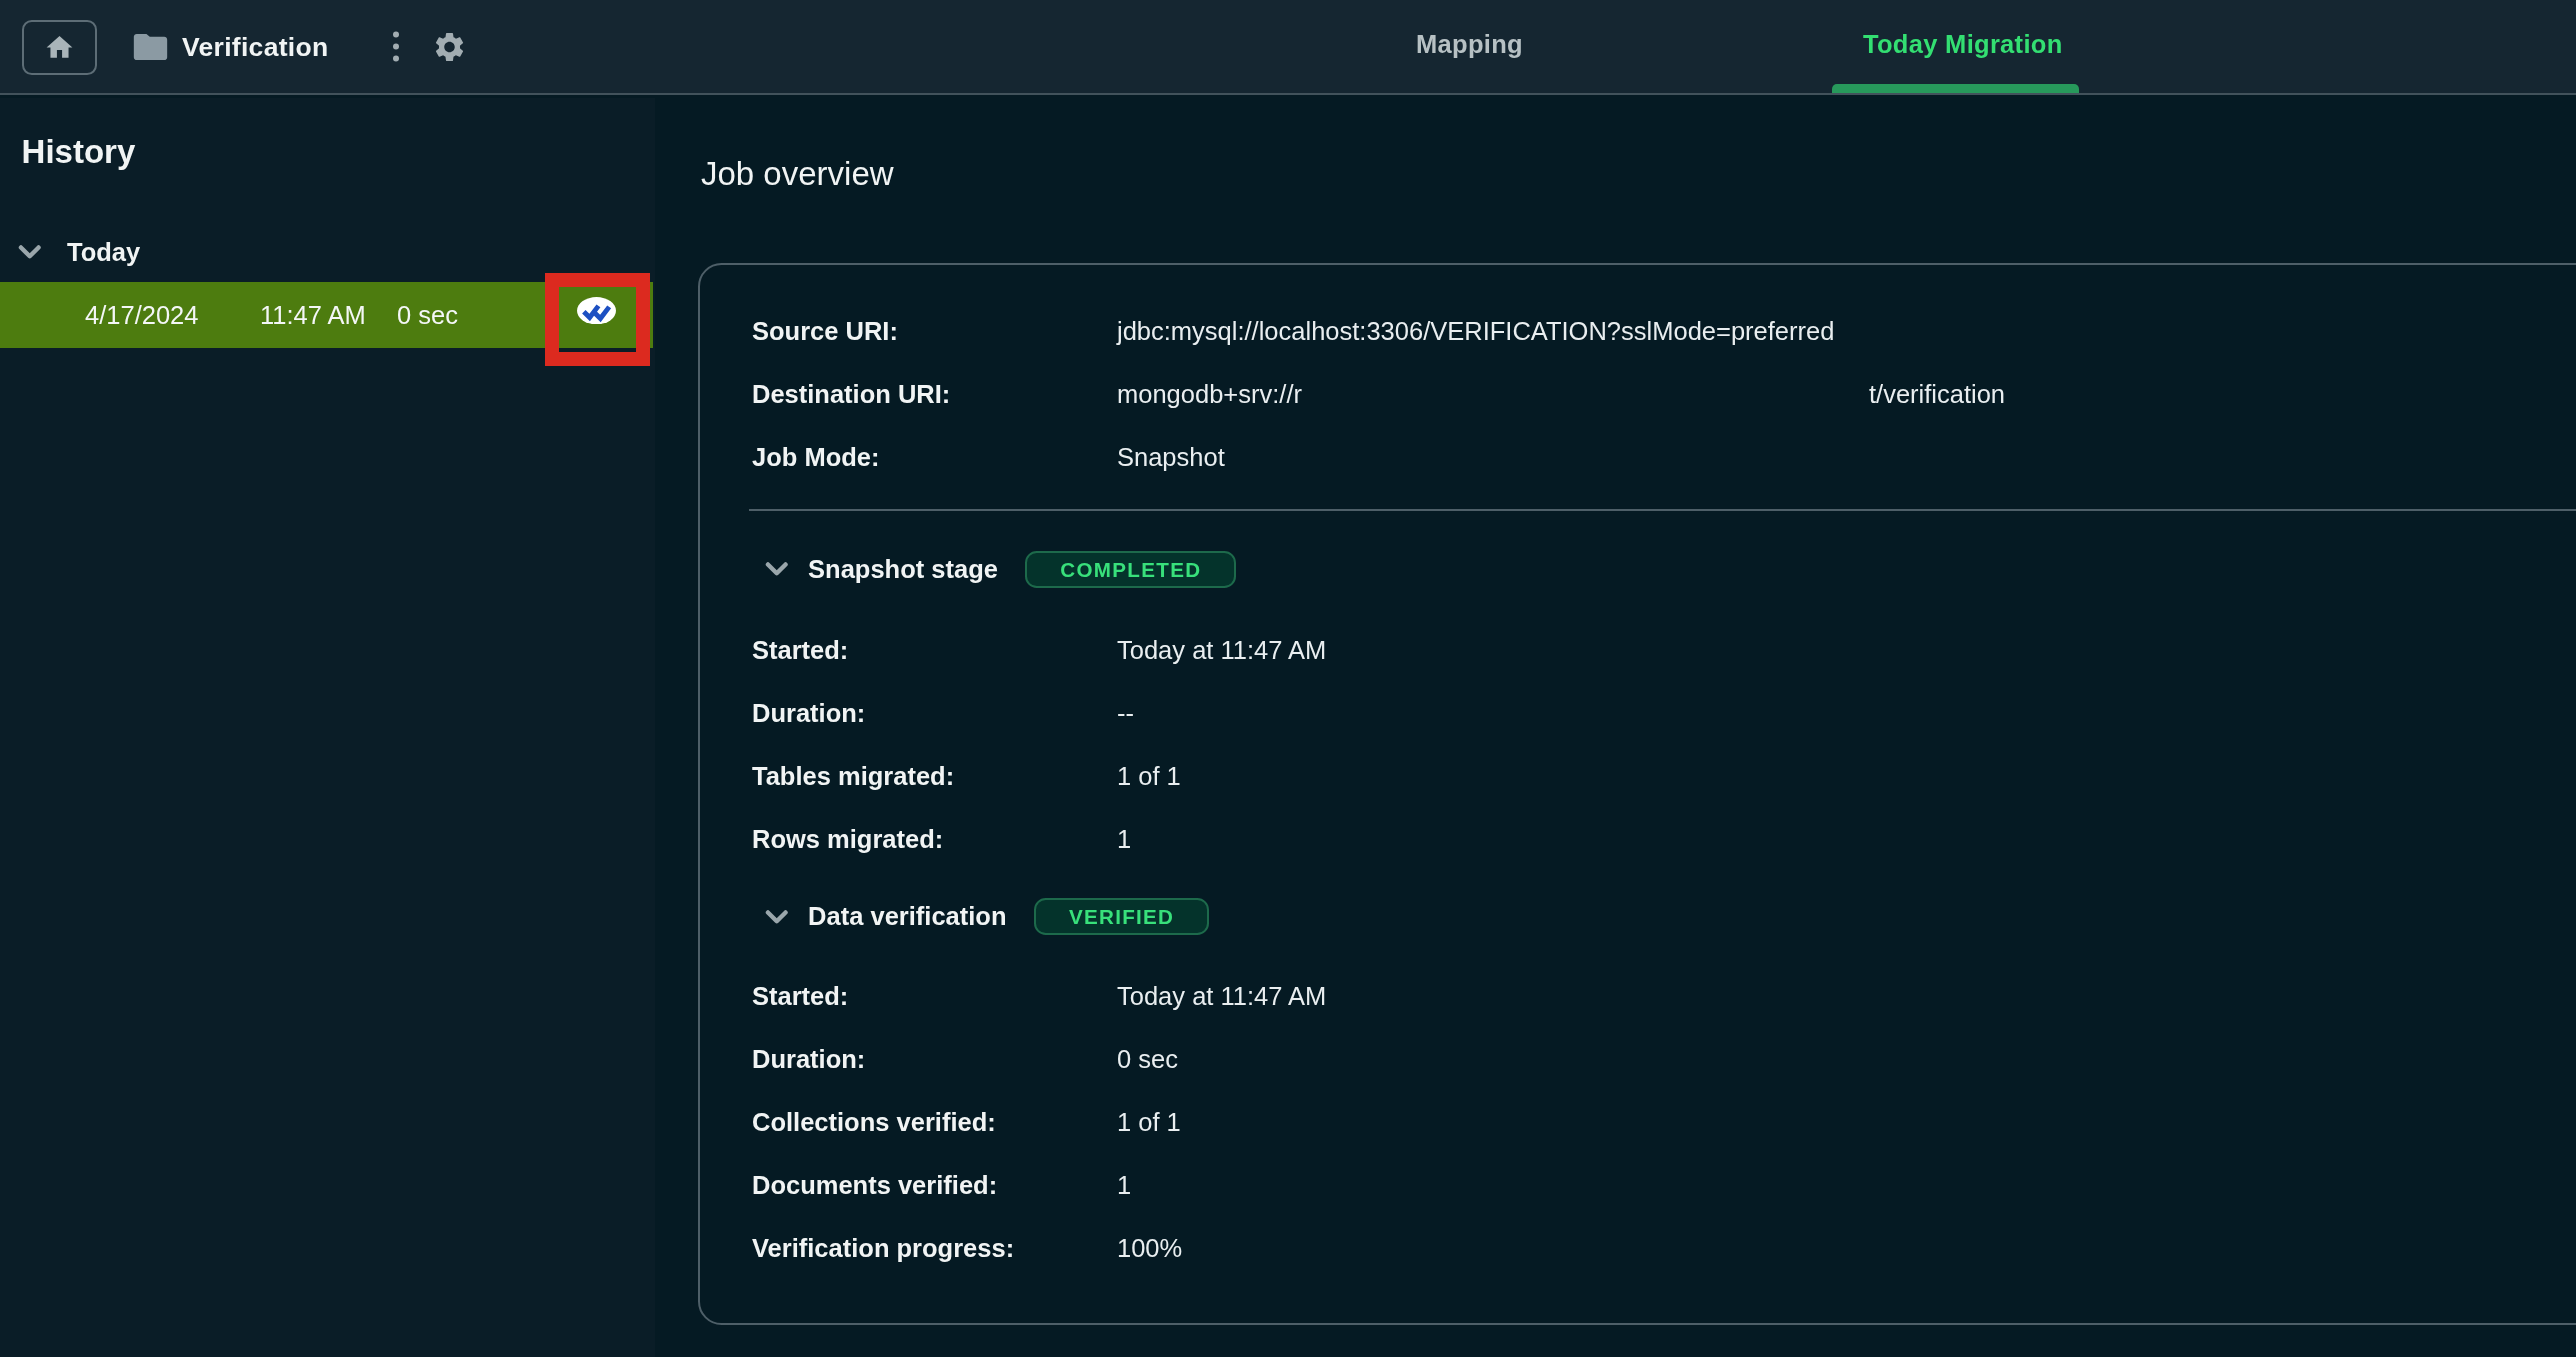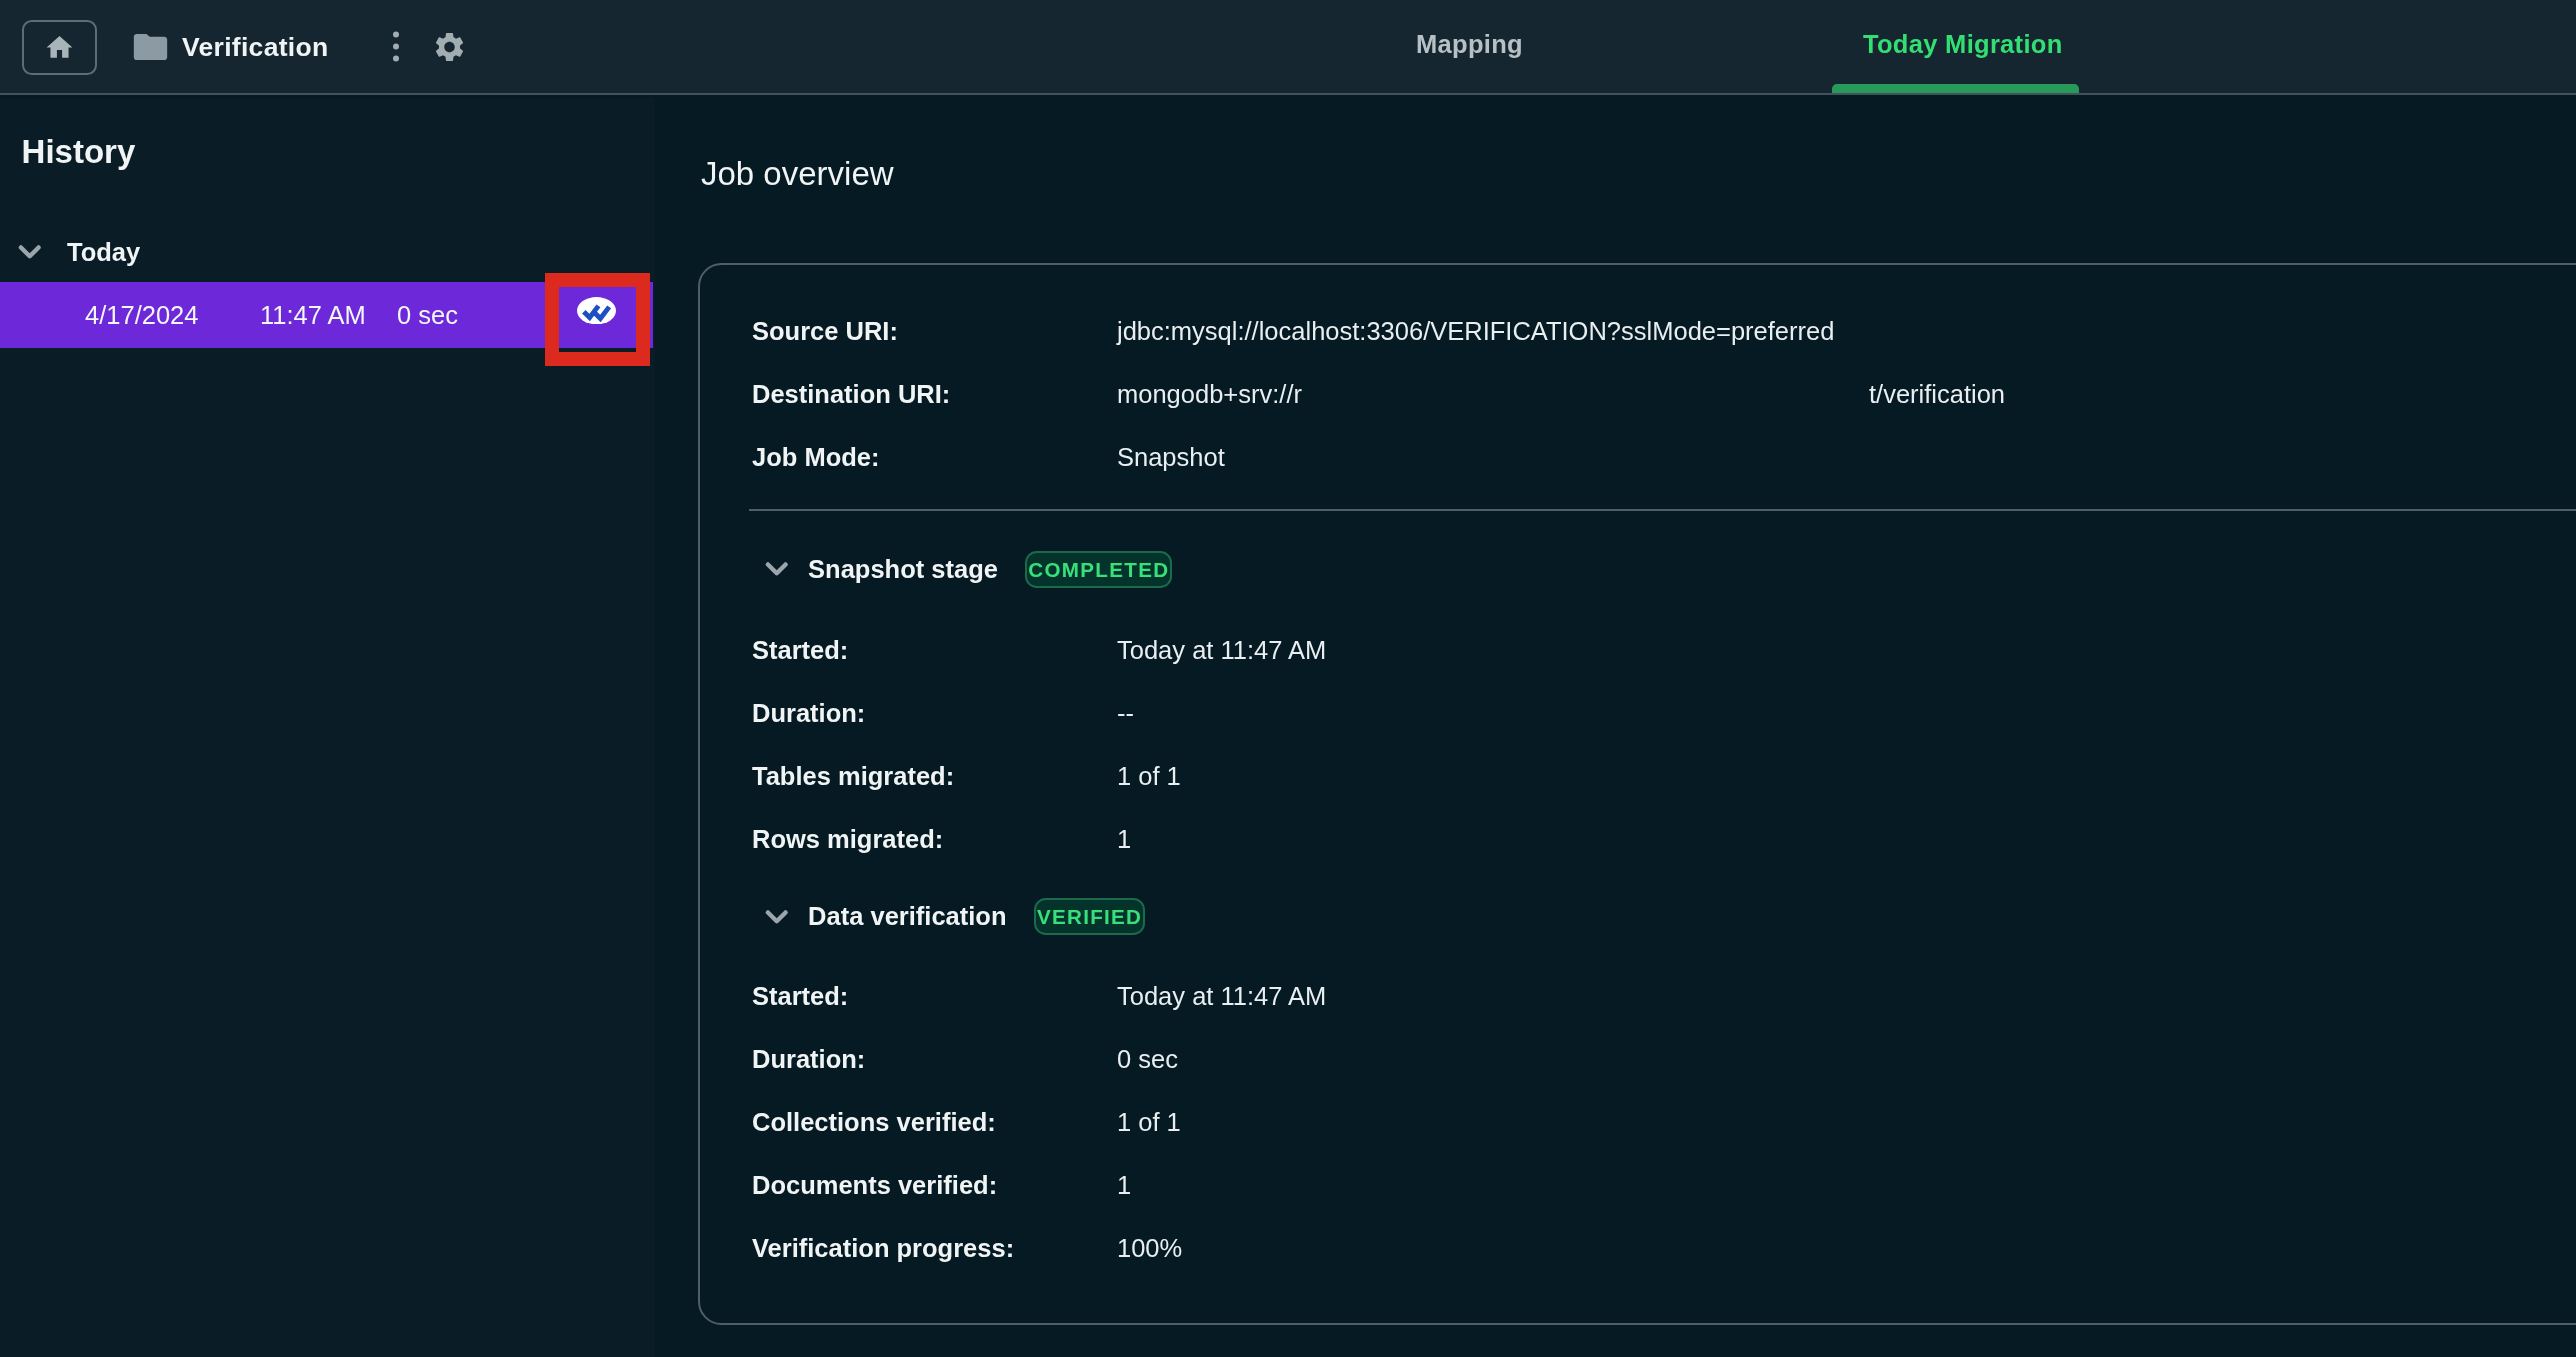--- a/index.html
+++ b/index.html
@@ -54,21 +54,21 @@
     background: #0a1d27; border-right: 2px solid #41525b;
   }
   .history-title { position: absolute; left: 21.6px; top: 35px; font-size: 33px; font-weight: bold; }
   .group-header {
     position: absolute; left: 0; top: 135px; width: 100%; height: 39px;
     display: flex; align-items: center; padding-left: 18px; gap: 25.5px; cursor: pointer;
   }
   .group-header .lbl { font-size: 25.5px; font-weight: bold; color: #f1f4f4; }
   .history-row {
     position: absolute; left: 0; top: 184px; width: 653px; height: 66px;
-    background: #6d28d9; cursor: pointer;
+    background: #4d7c0f; cursor: pointer;
   }
   .history-row .cell { position: absolute; top: 50%; transform: translateY(-50%); font-size: 25.5px; color: #f4f7f7; }
   .cell-date { left: 85px; }
   .cell-time { left: 260px; }
   .cell-dur  { left: 397px; }
   .dc-icon { position: absolute; left: 577px; top: 14.7px; }
   .annotation {
     position: absolute; left: 545px; top: 175px; width: 105px; height: 93px;
     border: 14.7px solid #dc2a1f; z-index: 5; pointer-events: none;
   }
@@ -88,21 +88,21 @@
   .card-divider { height: 2px; background: #4e5f68; margin: 19.6px 0 0 49px; }
   .section-header {
     height: 63px; margin-top: 27.5px; display: flex; align-items: center;
     padding-left: 65px; gap: 19.6px; cursor: pointer;
   }
   .section-header .title { font-size: 25.5px; font-weight: bold; color: #f1f4f4; }
   .section-rows { margin-top: 17.7px; }
   .sec2 { margin-top: 14.7px; }
   .sec2-rows { margin-top: 16.7px; }
   .badge {
-    margin-left: 7.8px; height: 37px; padding: 0 1px;
+    margin-left: 7.8px; height: 37px; padding: 0 33px;
     display: inline-flex; align-items: center;
     border: 2px solid #1d6a4b; border-radius: 11.8px; background: #04332b;
     color: #38e07b; font-size: 20.6px; font-weight: bold; letter-spacing: 1.3px;
   }
 </style>
 </head>
 <body>
 
 <div class="topbar">
   <div class="home-btn">

